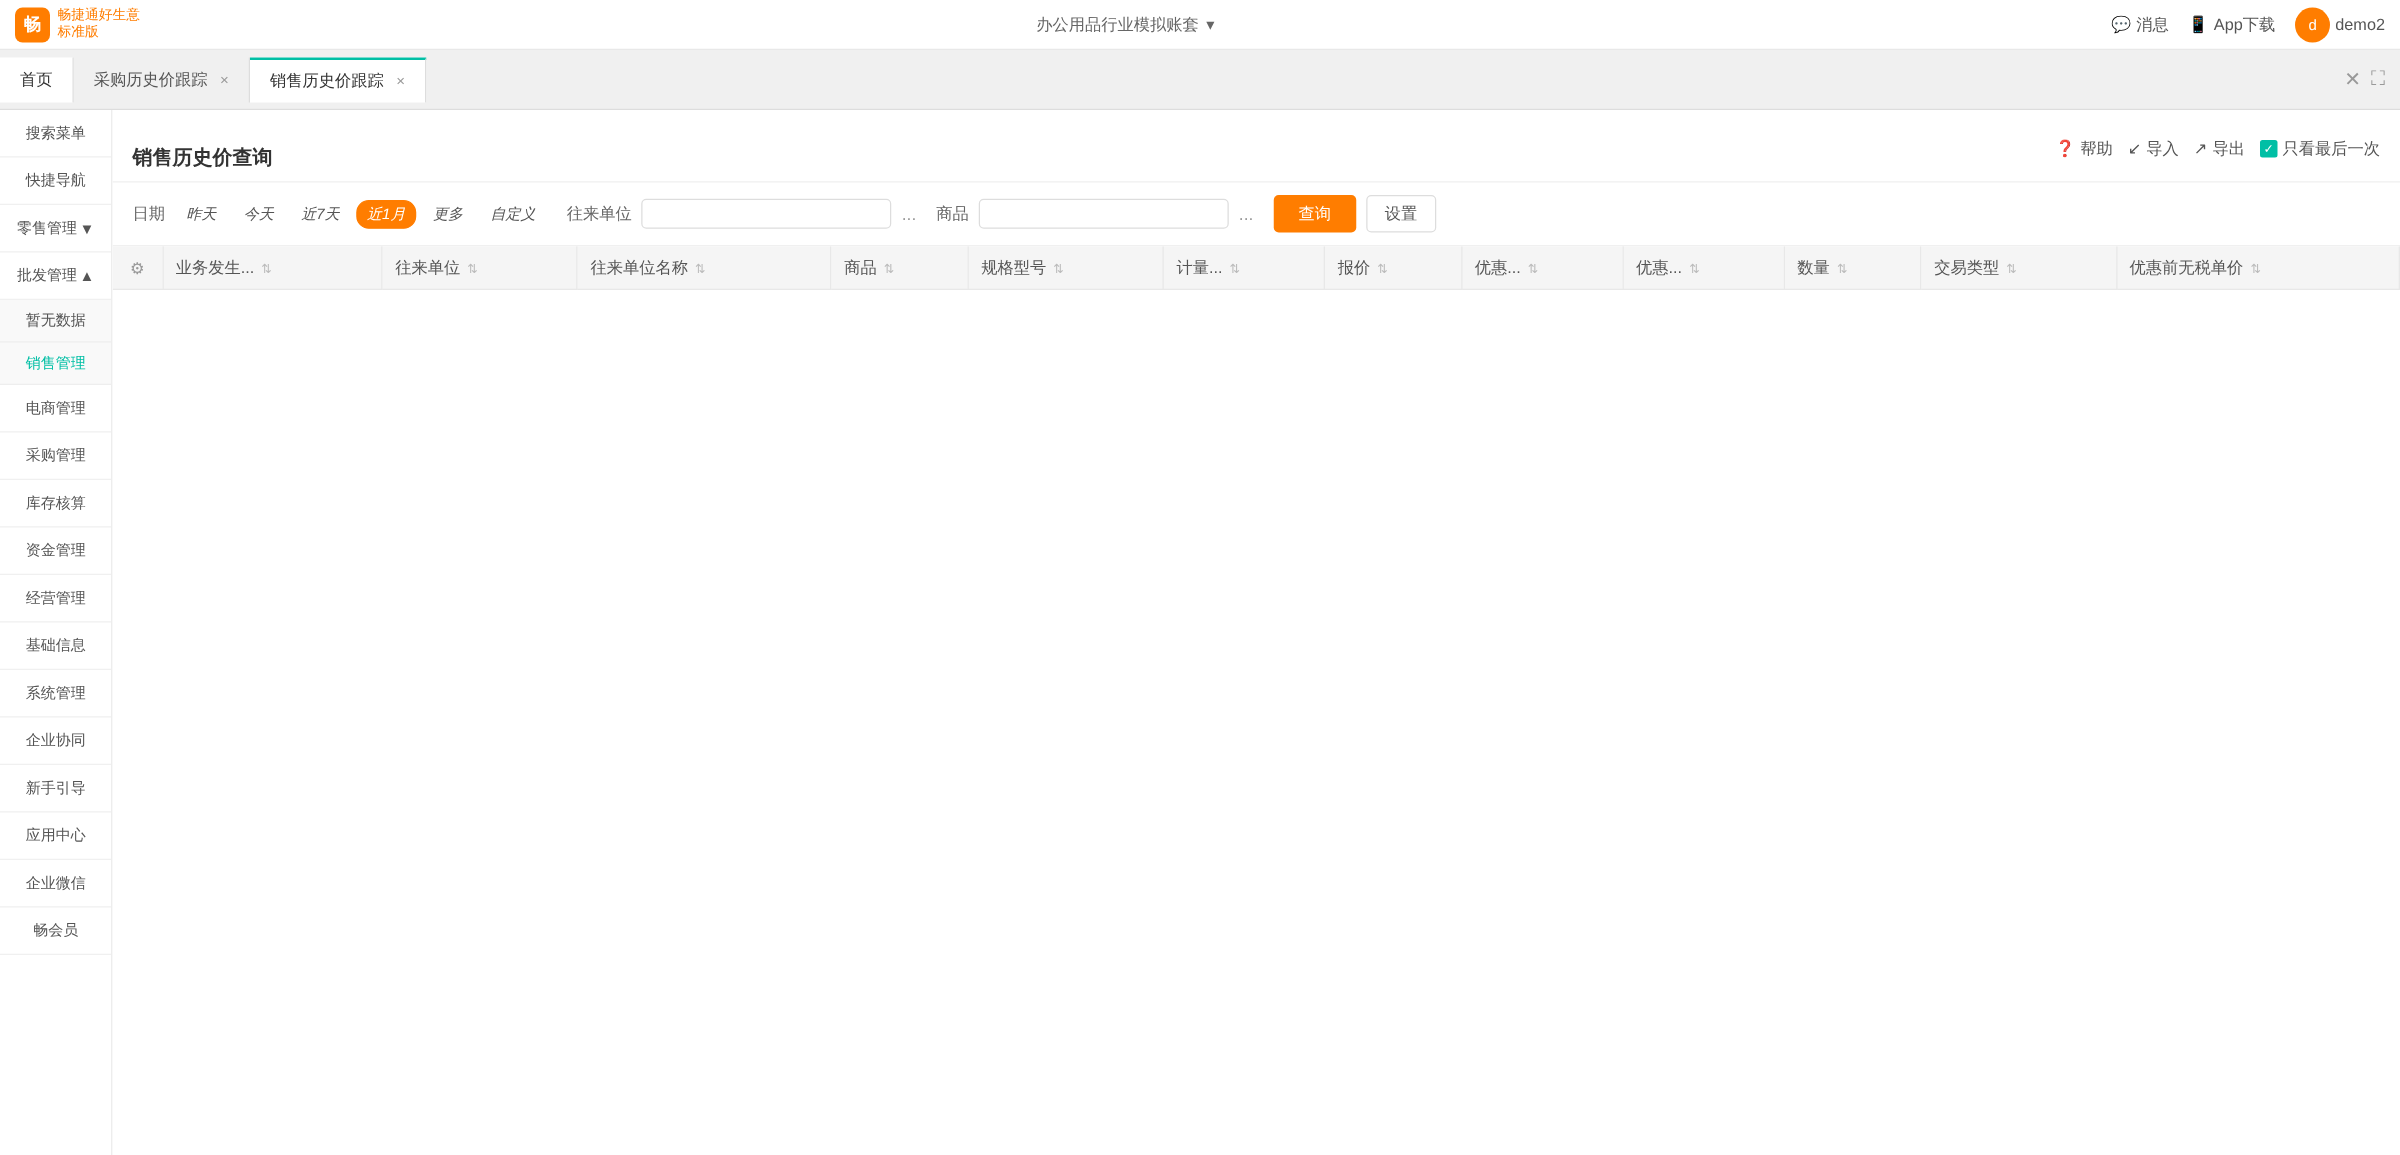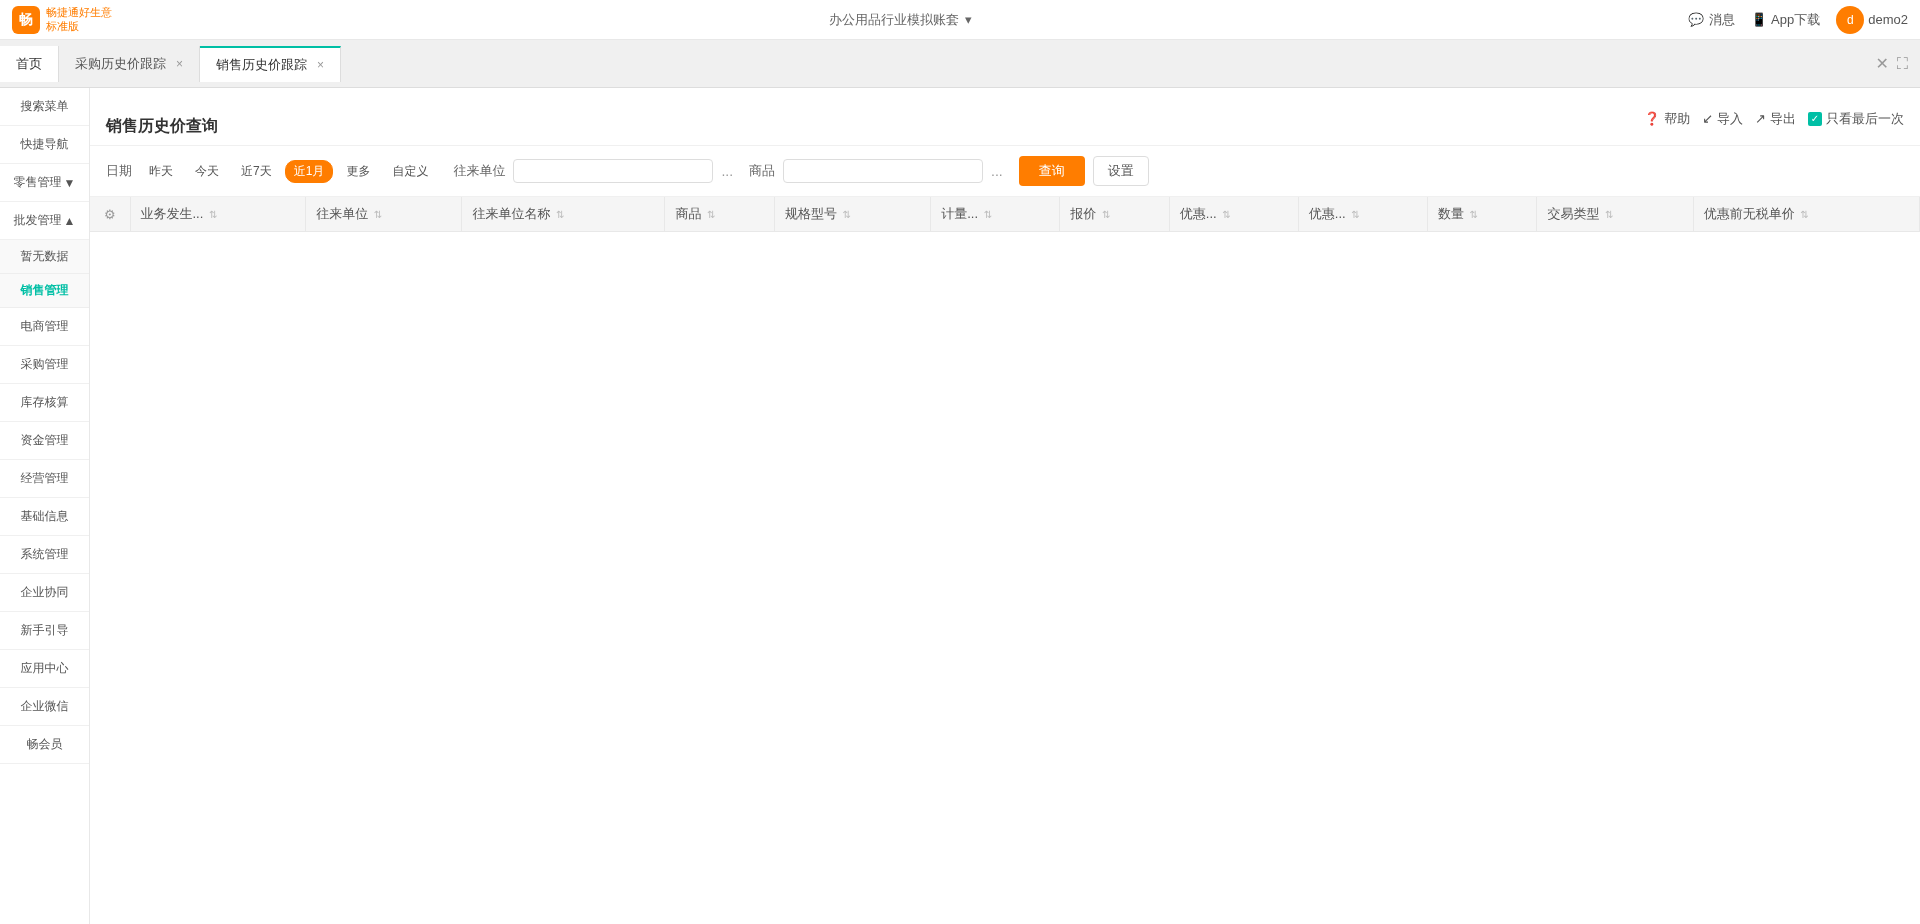--- a/index.html
+++ b/index.html
@@ -24,21 +24,21 @@
     .tab-close { font-size: 12px; color: #999; cursor: pointer; margin-left: 4px; }
     .tab-actions { margin-left: auto; display: flex; align-items: center; gap: 8px; padding-right: 12px; }
     .tab-action-btn { font-size: 16px; color: #999; cursor: pointer; }
 
     
     .main-layout { display: flex; flex: 1; overflow: hidden; }
 
     
     .sidebar { width: 90px; background: #fff; border-right: 1px solid #e8e8e8; display: flex; flex-direction: column; flex-shrink: 0; overflow-y: auto; }
     .sidebar-item { padding: 10px 4px; text-align: center; cursor: pointer; font-size: 12px; color: #555; border-bottom: 1px solid #f0f0f0; }
-    .sidebar-item.active { color: #00bfa5; font-weight: bold; }
+    .sidebar-item.active { color: #00bfa5; }
     .sidebar-item.has-arrow { display: flex; align-items: center; justify-content: center; gap: 2px; }
     .sidebar-sub { background: #f9f9f9; }
     .sidebar-sub .sidebar-item { font-size: 12px; padding: 8px 4px; color: #555; border-bottom: 1px solid #eee; }
     .sidebar-sub .sidebar-item:hover, .sidebar-sub .sidebar-item.active { color: #00bfa5; }
 
     
     .content { flex: 1; display: flex; flex-direction: column; overflow: hidden; background: #fff; }
 
     
     .page-header { padding: 12px 16px 8px 16px; border-bottom: 1px solid #f0f0f0; display: flex; align-items: center; justify-content: space-between; flex-shrink: 0; }
@@ -46,21 +46,21 @@
     .page-actions { display: flex; align-items: center; gap: 12px; font-size: 13px; color: #555; }
     .page-action { display: flex; align-items: center; gap: 4px; cursor: pointer; }
     .checkbox-label { display: flex; align-items: center; gap: 4px; }
     .checkbox-teal { width: 14px; height: 14px; background: #00bfa5; border-radius: 2px; display: flex; align-items: center; justify-content: center; color: #fff; font-size: 10px; }
 
     
     .filter-bar { padding: 10px 16px; border-bottom: 1px solid #f0f0f0; flex-shrink: 0; }
     .filter-row { display: flex; align-items: center; gap: 16px; flex-wrap: wrap; }
     .filter-item { display: flex; align-items: center; gap: 8px; }
     .filter-label { color: #666; font-size: 13px; white-space: nowrap; }
-    .date-buttons { display: flex; align-items: center; gap: 4px; }
+    .date-buttons { display: flex; align-items: center; gap: 4px; font-style: italic; }
     .date-btn { padding: 2px 8px; border-radius: 4px; cursor: pointer; font-size: 12px; color: #555; border: 1px solid transparent; }
     .date-btn.active { background: #ff7d00; color: #fff; border-color: #ff7d00; border-radius: 10px; }
     .date-range { font-size: 12px; color: #999; margin-left: 4px; }
     .filter-input { width: 200px; border: 1px solid #ddd; border-radius: 4px; padding: 4px 8px; font-size: 12px; outline: none; }
     .filter-dots { color: #999; cursor: pointer; font-size: 14px; }
     .query-btn { background: #ff7d00; color: #fff; border: none; padding: 6px 20px; border-radius: 4px; cursor: pointer; font-size: 13px; }
     .settings-btn { background: #fff; color: #555; border: 1px solid #ddd; padding: 5px 14px; border-radius: 4px; cursor: pointer; font-size: 13px; }
 
     
     .table-area { flex: 1; overflow: auto; }

